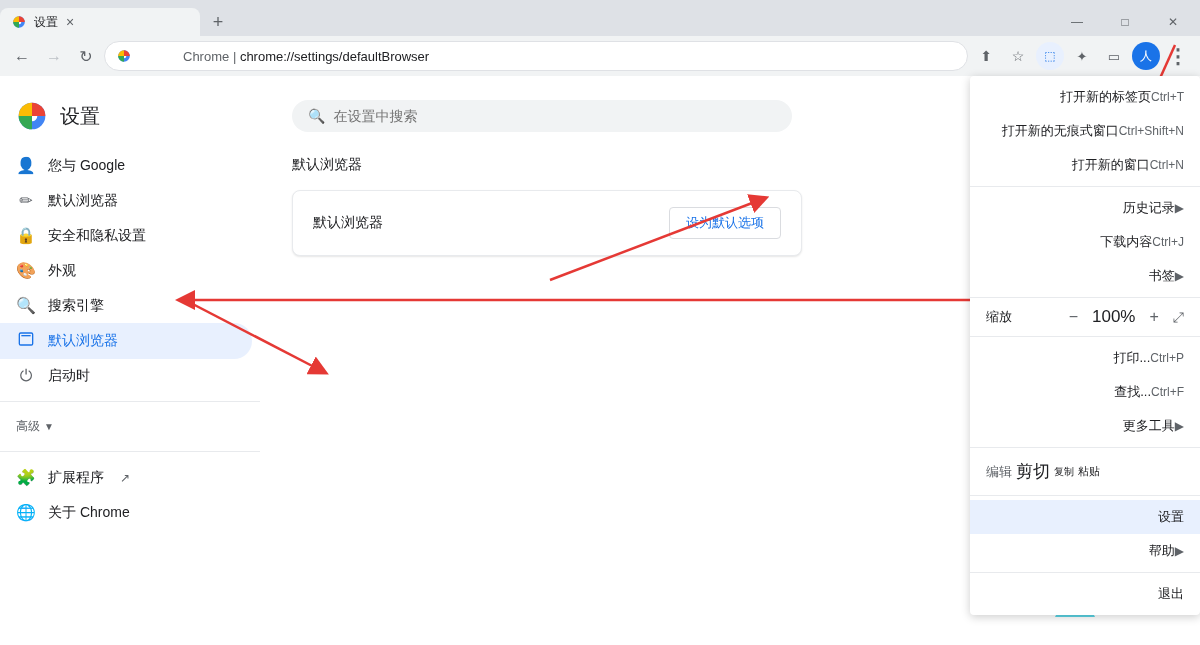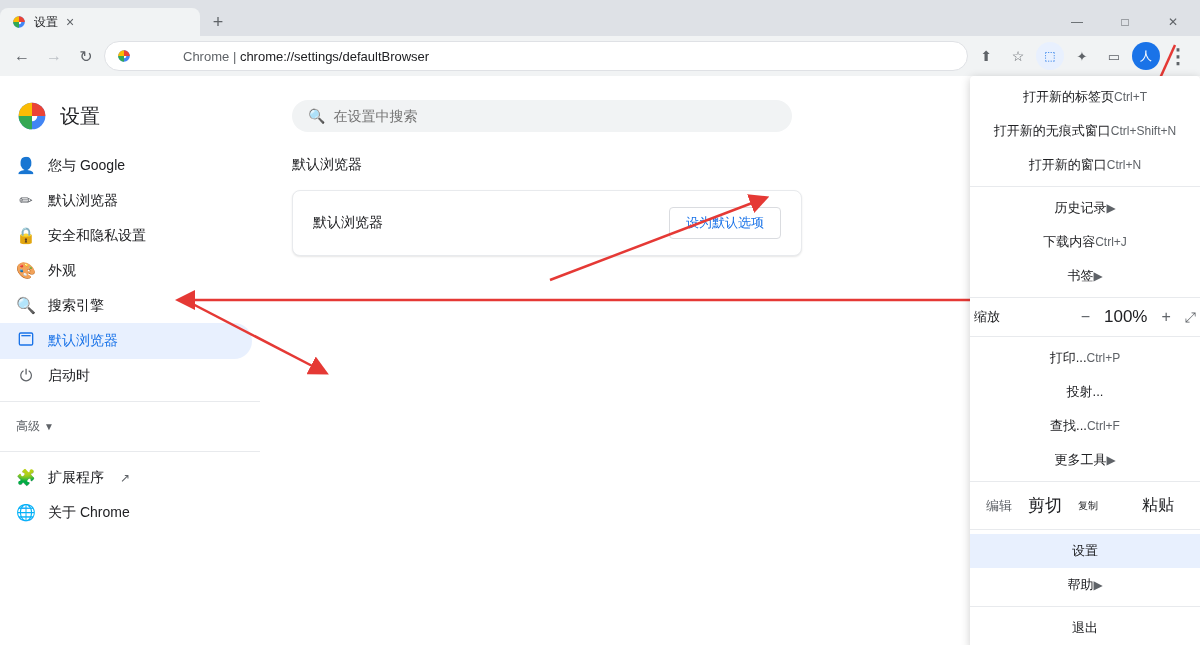--- a/index.html
+++ b/index.html
@@ -41,26 +41,26 @@
     .search-input { background: none; border: none; outline: none; font-size: 14px; color: #202124; flex: 1; }
     .section-title { font-size: 14px; color: #202124; font-weight: 500; margin-bottom: 16px; }
     .card { background: #fff; border: 1px solid #e8eaed; border-radius: 8px; padding: 16px 20px; display: flex; align-items: center; justify-content: space-between; box-shadow: 0 1px 2px rgba(0,0,0,0.1); }
     .card-info { display: flex; flex-direction: column; gap: 4px; }
     .card-title { font-size: 14px; color: #202124; font-weight: 500; }
     .card-desc { font-size: 12px; color: #5f6368; }
     .set-default-btn { background: none; border: 1px solid #dadce0; border-radius: 4px; padding: 6px 16px; font-size: 13px; color: #1a73e8; cursor: pointer; white-space: nowrap; }
 
     
     .context-menu { position: absolute; top: 38px; right: 8px; background: #fff; border-radius: 4px; box-shadow: 0 2px 10px rgba(0,0,0,0.2); min-width: 220px; z-index: 1000; padding: 4px 0; }
-    .menu-item { display: flex; align-items: center; justify-content: center; padding: 8px 16px; cursor: pointer; font-size: 13px; color: #202124; }
+    .menu-item { display: flex; align-items: center; justify-content: flex-end; padding: 8px 16px; cursor: pointer; font-size: 13px; color: #202124; }
     .menu-item.active { background: #e8f0fe; }
     .menu-item .shortcut { color: #5f6368; font-size: 12px; }
     .menu-item .arrow { color: #5f6368; font-size: 12px; }
     .menu-divider { height: 1px; background: #e8eaed; margin: 4px 0; }
-    .zoom-row { display: flex; align-items: center; justify-content: space-between; padding: 4px 4px; }
+    .zoom-row { display: flex; align-items: center; justify-content: space-between; padding: 4px 16px; }
     .zoom-label { font-size: 13px; color: #202124; }
     .zoom-controls { display: flex; align-items: center; gap: 8px; }
     .zoom-btn { background: none; border: none; cursor: pointer; color: #5f6368; font-size: 16px; padding: 2px 6px; }
     .zoom-val { font-size: 17px; color: #202124; }
     .zoom-expand { color: #5f6368; font-size: 14px; cursor: pointer; }
     svg.annotation { position: absolute; top: 0; left: 0; width: 1200px; height: 645px; pointer-events: none; z-index: 500; }
 
     
     .bottom-logo { position: absolute; bottom: 20px; right: 100px; opacity: 0.8; }
 
@@ -276,37 +276,34 @@
         <button class="zoom-btn">+</button>
         <span class="zoom-expand">⤢</span>
       </div>
     </div>
     <div class="menu-divider"></div>
     <div class="menu-item">
       <span>打印...</span>
       <span class="shortcut">Ctrl+P</span>
     </div>
     <div class="menu-item">
-      <span>投射...</span>
-    </div>
-    <div class="menu-item">
       <span>查找...</span>
       <span class="shortcut">Ctrl+F</span>
     </div>
     <div class="menu-item">
       <span>更多工具</span>
       <span class="arrow">▶</span>
     </div>
     <div class="menu-divider"></div>
 
-    <div class="menu-item" style="gap:16px; justify-content:flex-start;">
+    <div class="menu-item" style="gap:4px; justify-content:flex-start;">
       <span style="color:#5f6368; font-size:13px;">编辑</span>
       <span style="font-size:17px; cursor:pointer;">剪切</span>
       <span style="font-size:10px; cursor:pointer;">复制</span>
-      <span style="font-size:16px; cursor:pointer;margin-left:28px;">粘贴</span>
+      <span style="font-size:11px; cursor:pointer;">粘贴</span>
     </div>
     <div class="menu-divider"></div>
     <div class="menu-item active">
       <span>设置</span>
     </div>
     <div class="menu-item">
       <span>帮助</span>
       <span class="arrow">▶</span>
     </div>
     <div class="menu-divider"></div>

